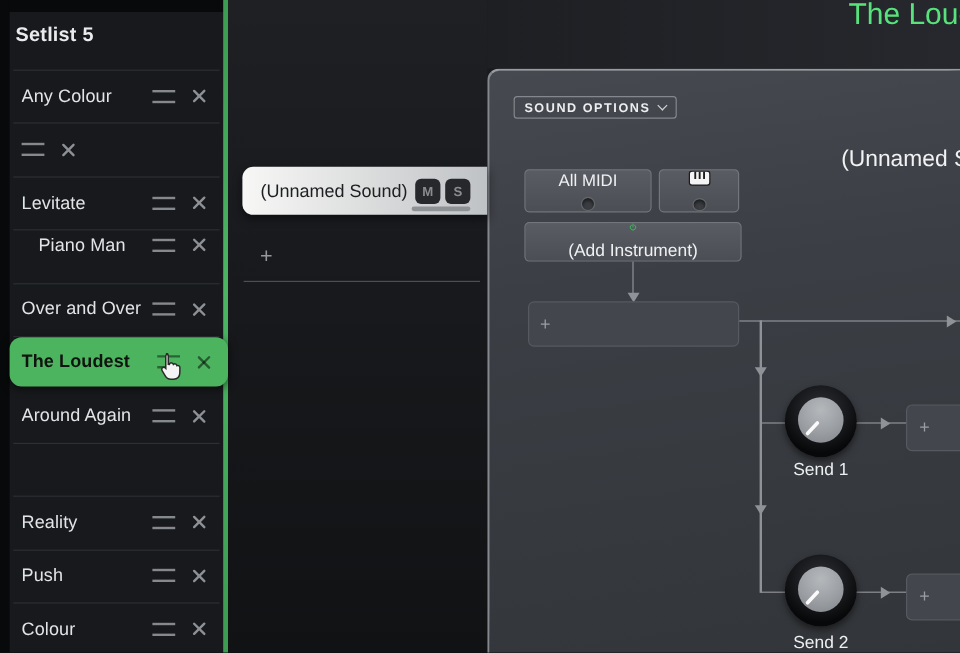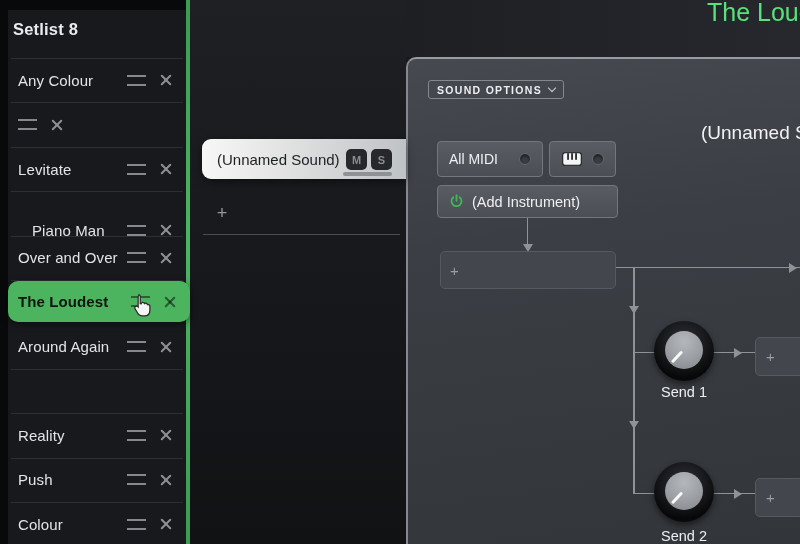--- a/index.html
+++ b/index.html
@@ -48,21 +48,21 @@
          border-top:2px solid #989ca2;border-left:2px solid #85888e;
          background:linear-gradient(172deg,#46494f 0%,#3b3e44 35%,#323539 100%);}
   .song-title{position:absolute;left:707px;top:-2px;font-size:25px;font-weight:500;color:#58e27b;white-space:nowrap;z-index:5;}
   .sound-options{position:absolute;left:428px;top:80px;height:19px;padding:0 8px;display:flex;align-items:center;gap:7px;
                  background:transparent;border:1px solid #84878d;border-radius:3px;cursor:pointer;z-index:5;}
   .sound-options .lbl{font-size:10.5px;font-weight:bold;letter-spacing:1.3px;color:#eceef0;}
   .chev{width:6px;height:6px;border-right:1.6px solid #cfd2d5;border-bottom:1.6px solid #cfd2d5;transform:rotate(45deg);margin-top:-3px;}
   .panel-sound-name{position:absolute;left:701px;top:122px;font-size:19px;color:#f0f2f3;white-space:nowrap;z-index:5;}
 
   .gbtn{position:absolute;background:linear-gradient(#595c62,#4b4e54);border:1px solid #73767c;border-radius:4px;
-        display:flex;align-items:center;color:#eef0f2;cursor:pointer;z-index:5;}
+        display:flex;align-items:center;color:#eef0f2;cursor:pointer;z-index:5;flex-direction:column;}
   .btn-all-midi{left:437px;top:141px;width:106px;height:36px;padding:0 11px;justify-content:space-between;}
   .btn-all-midi .lbl{font-size:14px;font-weight:500;}
   .btn-kb{left:549px;top:141px;width:67px;height:36px;justify-content:center;gap:10px;}
   .btn-add-instr{left:437px;top:185px;width:181px;height:33px;padding:0 11px;gap:8px;}
   .btn-add-instr .lbl{font-size:14.5px;font-weight:500;}
   .led{width:12px;height:12px;border-radius:50%;background:#3a3d41;border:1px solid #63666b;
        box-shadow:inset 0 2px 3px rgba(0,0,0,.55);}
 
   .plus-box{position:absolute;background:#43464c;border:1px solid #56595f;border-radius:5px;
             color:#9a9da2;font-size:15px;display:flex;align-items:center;cursor:pointer;z-index:4;}
@@ -86,21 +86,21 @@
   .send-label.s1{left:624px;top:384px;} .send-label.s2{left:624px;top:528px;}
 </style>
 </head>
 <body>
 
 <div class="stage">
 
   <aside class="sidebar">
     <div class="black-top"></div>
     <div class="black-left"></div>
-    <div class="sidebar-title">Setlist 8</div>
+    <div class="sidebar-title">Setlist 5</div>
     <div class="songs" id="songs">
         <div class="row-divider" style="top: 58px;"></div>
         <div class="row-divider" style="top: 102.4px;"></div>
         <div class="row-divider" style="top: 146.8px;"></div>
         <div class="row-divider" style="top: 191.2px;"></div>
         <div class="row-divider" style="top: 235.6px;"></div>
         <div class="row-divider" style="top: 280px;"></div>
         <div class="row-divider" style="top: 368.8px;"></div>
         <div class="row-divider" style="top: 413.2px;"></div>
         <div class="row-divider" style="top: 457.6px;"></div>
@@ -112,21 +112,21 @@
   </div>
         <div class="song-row" style="top: 102.4px;">
     <span class="ham"></span>
     <span class="xic"></span>
   </div>
         <div class="song-row" style="top: 147px;">
     <span class="song-label">Levitate</span>
     <span class="ham"></span>
     <span class="xic"></span>
   </div>
-        <div class="song-row" style="top: 208px; padding-left: 24px;">
+        <div class="song-row" style="top: 182px; padding-left: 24px;">
     <span class="song-label">Piano Man</span>
     <span class="ham"></span>
     <span class="xic"></span>
   </div>
         <div class="song-row" style="top: 235.6px;">
     <span class="song-label">Over and Over</span>
     <span class="ham"></span>
     <span class="xic"></span>
   </div>
         <div class="song-row selected" style="top: 281px;">

